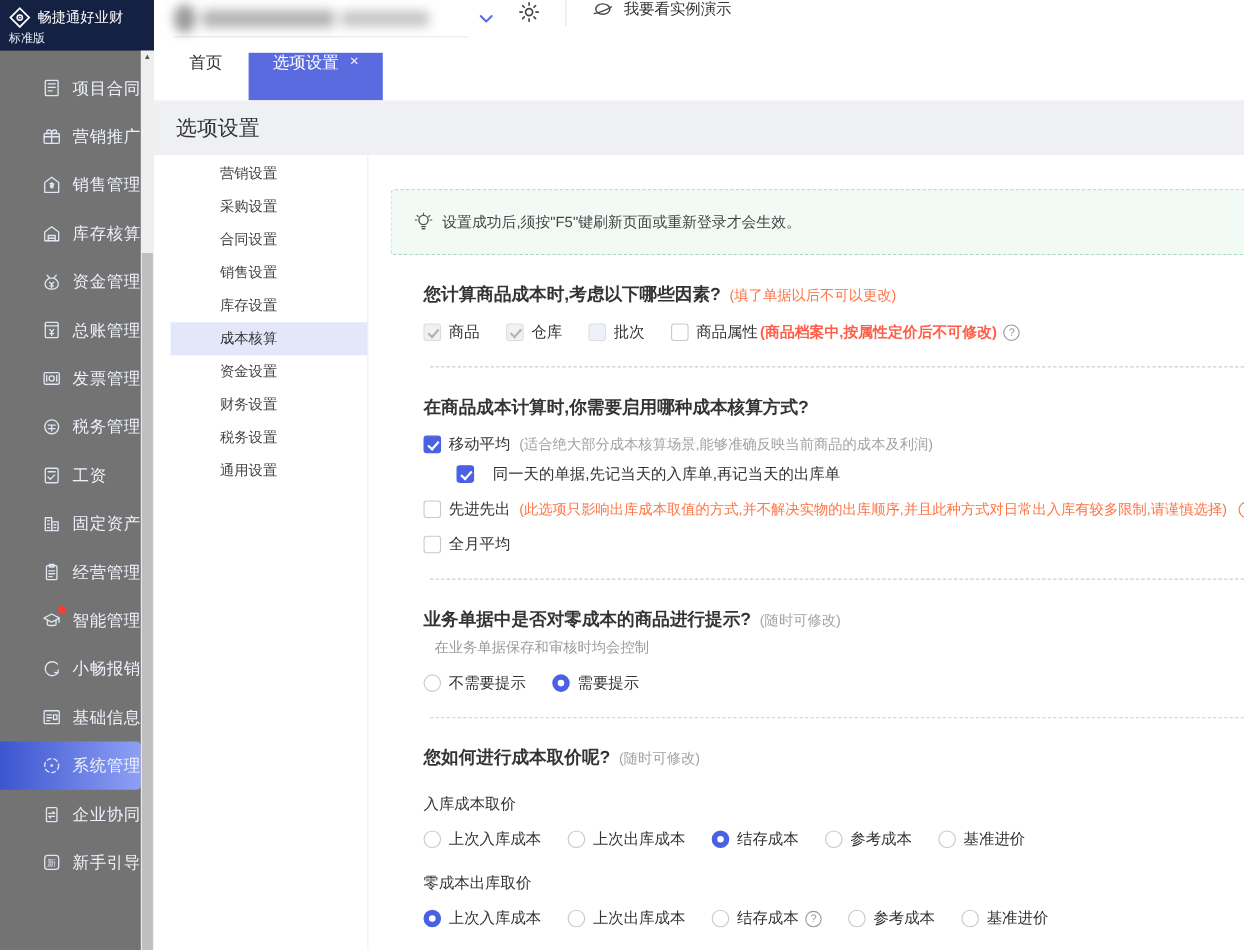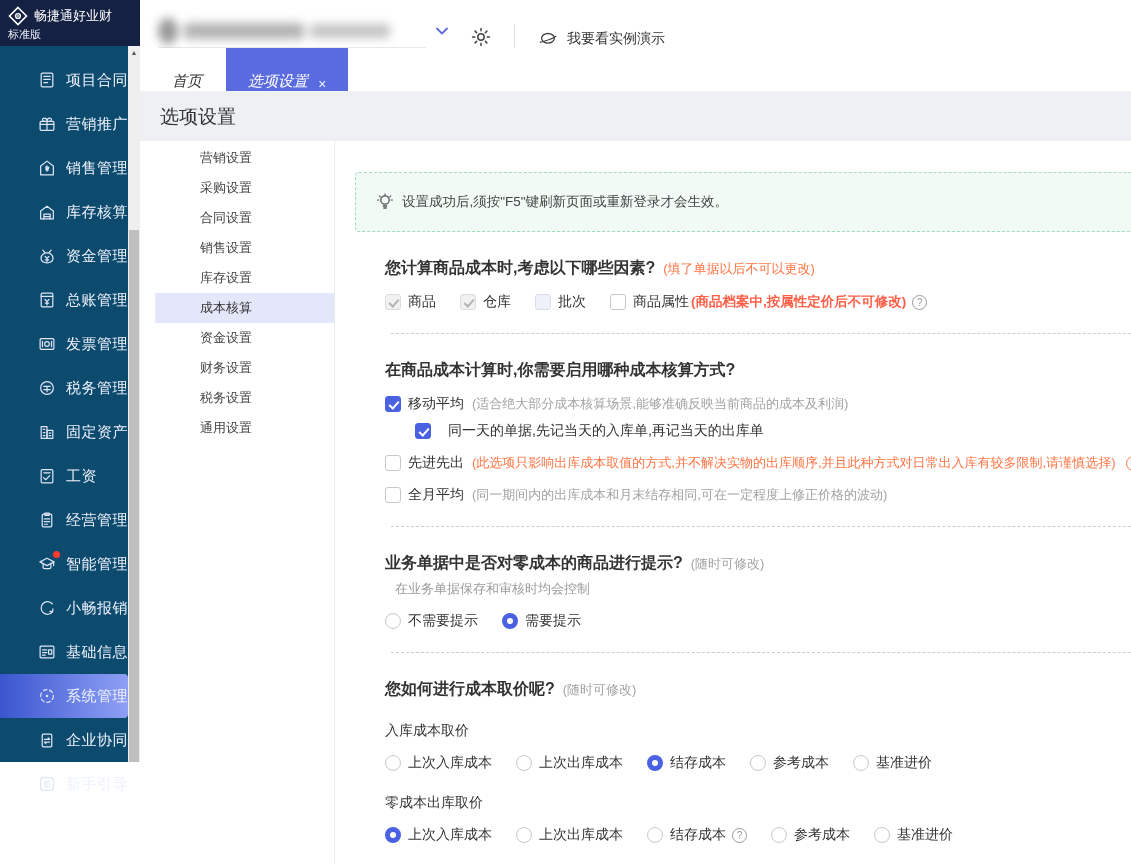--- a/index.html
+++ b/index.html
@@ -1,55 +1,55 @@
 <!DOCTYPE html>
 <html><head>
 <meta charset="utf-8">
 <style>
   * { margin:0; padding:0; box-sizing:border-box; }
   html,body { width:1131px; height:864px; overflow:hidden;
     font-family:"Liberation Sans","DejaVu Sans",sans-serif; background:#fff; }
   .stage { position:relative; width:1131px; height:864px; }
 
   
-  .sidebar { position:absolute; left:0; top:0; width:140px; height:762px; background:#0c4a6e; }
+  .sidebar { position:absolute; left:0; top:0; width:140px; height:864px; background:#737373; }
   .logo-block { position:absolute; left:0; top:0; width:140px; height:46px; background:#152142; color:#fff; padding:6px 8px 0 8px; }
   .logo-row { display:flex; align-items:center; gap:6px; }
   .logo-mark { width:20px; height:20px; flex:0 0 auto; }
   .brand { font-size:13px; white-space:nowrap; }
   .edition { font-size:11px; margin-top:1px; color:#e8ecf7; }
   .side-nav { position:absolute; left:0; top:46px; width:128px; bottom:0; padding-top:12px; }
   .side-item { position:relative; height:44px; display:flex; align-items:center; padding-left:38px; color:#eef1fb; cursor:pointer; }
   .side-item.active { background:linear-gradient(90deg,#3b55cf 0%,#8ea0f5 100%); border-radius:0 4px 4px 0; }
   .side-ico { position:relative; width:18px; height:18px; margin-right:10px; flex:0 0 auto; }
   .side-ico svg { width:18px; height:18px; display:block; }
   .side-label { font-size:15px; letter-spacing:.5px; white-space:nowrap; }
   .dot { position:absolute; right:-4px; top:-4px; width:7px; height:7px; border-radius:50%; background:#ff3b30; }
   
   .side-scroll { position:absolute; left:128px; top:46px; width:12px; bottom:0; background:#efefef; }
   .side-scroll .arrow { display:block; width:12px; height:14px; text-align:center; font-size:7px; line-height:14px; color:#555; cursor:pointer; }
   .side-thumb { position:absolute; left:1px; width:10px; top:184px; bottom:0; background:#bfbfbf; cursor:pointer; }
 
   
-  .topbar { position:absolute; left:140px; top:0; right:0; height:48px; background:#fff; display:flex; align-items:flex-end; }
+  .topbar { position:absolute; left:140px; top:0; right:0; height:48px; background:#fff; display:flex; align-items:flex-start; }
   .org-select { position:relative; margin-left:18px; width:268px; height:34px; border-bottom:1px solid #e9e9e9; display:flex; align-items:center; cursor:pointer; }
   .blurwrap { filter:blur(5px); display:flex; align-items:center; gap:6px; }
   .blur-circle { width:20px; height:26px; border-radius:50%; background:#9a9a9a; }
   .blur-bar1 { width:120px; height:16px; background:#b3b3b3; border-radius:3px; }
   .blur-bar2 { width:80px; height:14px; background:#c4c4c4; border-radius:3px; }
   .chevron { position:absolute; right:-24px; top:9px; width:16px; height:16px; }
   .gearbtn { margin-left:44px; width:22px; height:22px; cursor:pointer; }
   .top-divider { width:1px; height:24px; background:#e3e3e3; margin:0 22px 0 22px; }
   .demo-link { display:flex; align-items:center; gap:8px; cursor:pointer; }
   .demo-ico { width:22px; height:18px; }
   .demo-text { font-size:14px; color:#333; }
 
   
   .tabbar { position:absolute; left:140px; top:48px; right:0; height:44px; background:#fff; display:flex; align-items:stretch; border-bottom:1px solid #f2f3f6; }
-  .tab { display:flex; align-items:flex-end; padding:0 24px; font-size:15px; color:#333; cursor:pointer;font-style:italic; }
+  .tab { display:flex; align-items:flex-start; padding:0 24px; font-size:15px; color:#333; cursor:pointer; }
   .tab.home { margin-left:8px; }
   .tab.active { background:#5a6be0; color:#fff; padding:0 22px; }
   .tab-close { margin-left:10px; font-size:14px; line-height:1; cursor:pointer; color:#eef0ff; }
 
   
   .title-band { position:absolute; left:140px; top:92px; right:0; height:49px; background:#eef0f4; display:flex; align-items:center; }
   .page-title { font-size:19px; color:#333; margin-left:20px; }
 
   
   .subnav { position:absolute; left:155px; top:141px; width:180px; bottom:0; background:#fff; border-right:1px solid #ebebeb; padding-top:2px; }
@@ -186,35 +186,35 @@
             <svg viewBox="0 0 17 17" fill="none" stroke="#dfe5f5" stroke-width="1.15" stroke-linecap="round" stroke-linejoin="round">
               <circle cx="8.5" cy="8.5" r="6"></circle>
               <path d="M5.5 7h6M5.5 10h6M8.5 7v5"></path>
             </svg>
           </span>
           <span class="side-label">税务管理</span>
         </div>
         <div class="side-item">
           <span class="side-ico">
             <svg viewBox="0 0 17 17" fill="none" stroke="#dfe5f5" stroke-width="1.15" stroke-linecap="round" stroke-linejoin="round">
+              <rect x="3" y="2.5" width="11" height="12.5" rx="1"></rect>
+              <path d="M5.5 5.5h6M5.3 10l2 2 3.8-3.8"></path>
+            </svg>
+          </span>
+          <span class="side-label">工资</span>
+        </div>
+        <div class="side-item">
+          <span class="side-ico">
+            <svg viewBox="0 0 17 17" fill="none" stroke="#dfe5f5" stroke-width="1.15" stroke-linecap="round" stroke-linejoin="round">
               <rect x="3" y="3.5" width="5.5" height="11"></rect>
               <rect x="8.5" y="7" width="5.5" height="7.5"></rect>
               <path d="M5 6h1.5M5 9h1.5M5 12h1.5M10.5 9.5h1.5M10.5 12h1.5"></path>
             </svg>
           </span>
           <span class="side-label">固定资产</span>
-        </div>
-        <div class="side-item">
-          <span class="side-ico">
-            <svg viewBox="0 0 17 17" fill="none" stroke="#dfe5f5" stroke-width="1.15" stroke-linecap="round" stroke-linejoin="round">
-              <rect x="3" y="2.5" width="11" height="12.5" rx="1"></rect>
-              <path d="M5.5 5.5h6M5.3 10l2 2 3.8-3.8"></path>
-            </svg>
-          </span>
-          <span class="side-label">工资</span>
         </div>
         <div class="side-item">
           <span class="side-ico">
             <svg viewBox="0 0 17 17" fill="none" stroke="#dfe5f5" stroke-width="1.15" stroke-linecap="round" stroke-linejoin="round">
               <rect x="4" y="3" width="9" height="12" rx="1"></rect>
               <rect x="6.5" y="2" width="4" height="2.2"></rect>
               <path d="M6 7.5h5M6 10h5M6 12.5h3"></path>
             </svg>
           </span>
           <span class="side-label">经营管理</span>
@@ -389,21 +389,20 @@
           </div>
           <div class="opt-row">
             <span class="cb off"></span>
             <span>先进先出</span>
             <span class="note orange">(此选项只影响出库成本取值的方式,并不解决实物的出库顺序,并且此种方式对日常出入库有较多限制,请谨慎选择)</span>
             <span class="help org">?</span>
           </div>
           <div class="opt-row">
             <span class="cb off"></span>
             <span>全月平均</span>
-            <span class="note gray">(同一期间内的出库成本和月末结存相同,可在一定程度上修正价格的波动)</span>
           </div>
         </div>
         <hr class="divider">
         <div>
           <div class="section-title"><span>业务单据中是否对零成本的商品进行提示?</span><span class="t-note gray">(随时可修改)</span></div>
           <div class="sub-text">在业务单据保存和审核时均会控制</div>
           <div class="opt-row">
             <span class="opt-item">
               <span class="rd"></span>
               <span>不需要提示</span>

